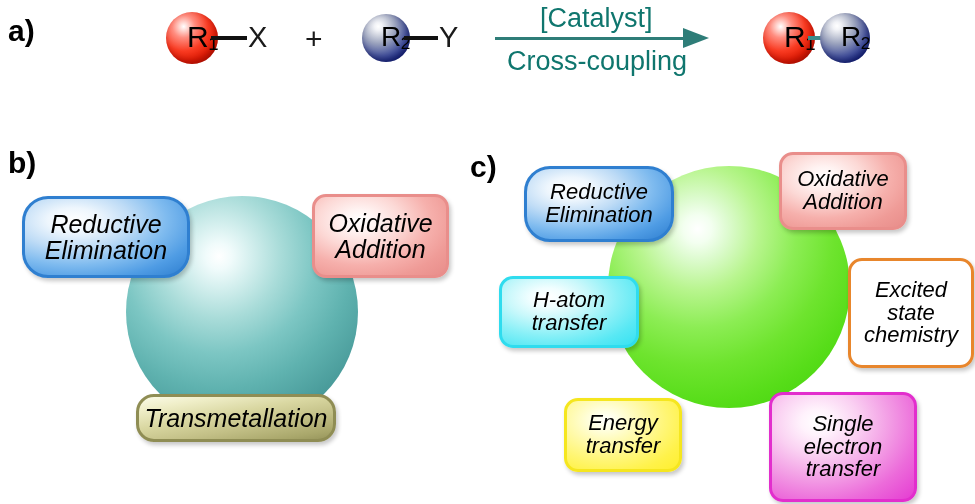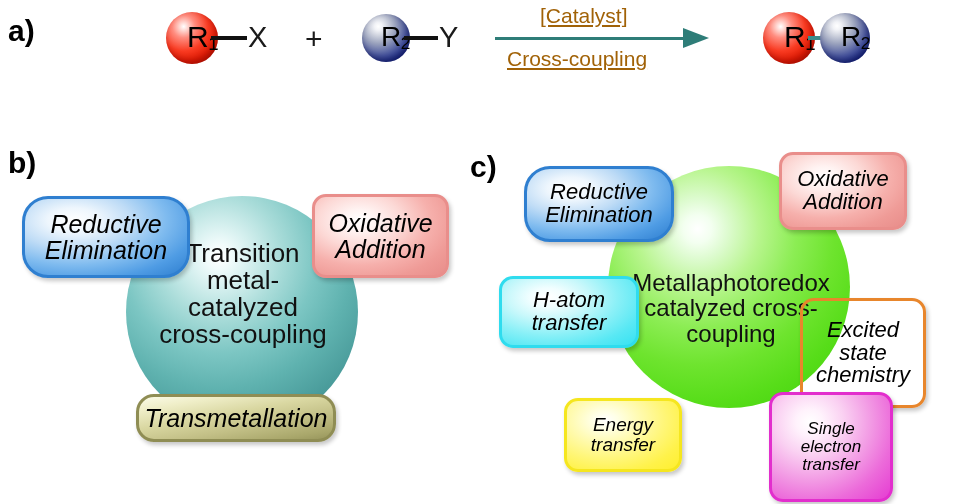--- a/index.html
+++ b/index.html
@@ -108,25 +108,24 @@
     position: absolute;
     left: 683px; top: 28px;
     width: 0; height: 0;
     border-left: 26px solid #2e7d78;
     border-top: 10px solid transparent;
     border-bottom: 10px solid transparent;
   }
   .reaction-condition {
     position: absolute;
     font-family: "Liberation Sans", sans-serif;
-    font-size: 21px;
-    color: #a16207;
+    font-size: 27px;
+    color: #0f766e;
     line-height: 1;
     white-space: nowrap;
-    text-decoration: underline;
   }
   #condition-top    { left: 540px; top: 5px; }
   #condition-bottom { left: 507px; top: 48px; }
 
   
   .big-sphere {
     position: absolute;
     border-radius: 50%;
   }
   .sphere-teal {
@@ -252,23 +251,23 @@
 
   
   #box-reductive-elimination-b { left: 22px;  top: 196px; width: 168px; height: 82px; font-size: 25px; }
   #box-oxidative-addition-b    { left: 312px; top: 194px; width: 137px; height: 84px; font-size: 25px; }
   #box-transmetallation-b      { left: 136px; top: 394px; width: 200px; height: 48px; font-size: 25px; }
 
   
   #box-reductive-elimination-c { left: 524px; top: 166px; width: 150px; height: 76px; font-size: 22px; }
   #box-oxidative-addition-c    { left: 779px; top: 152px; width: 128px; height: 78px; font-size: 22px; }
   #box-h-atom-transfer         { left: 499px; top: 276px; width: 140px; height: 72px; font-size: 22px; }
-  #box-excited-state-chemistry { left: 800px; top: 258px; width: 126px; height: 110px; font-size: 22px; margin-top: 40px; }
-  #box-energy-transfer         { left: 564px; top: 398px; width: 118px; height: 74px; font-size: 19px; }
-  #box-single-electron-transfer{ left: 769px; top: 392px; width: 124px; height: 110px; font-size: 17px; }
+  #box-excited-state-chemistry { left: 848px; top: 258px; width: 126px; height: 110px; font-size: 22px; }
+  #box-energy-transfer         { left: 564px; top: 398px; width: 118px; height: 74px; font-size: 22px; }
+  #box-single-electron-transfer{ left: 769px; top: 392px; width: 148px; height: 110px; font-size: 22px; }
 </style>
 </head>
 <body>
 
 <div id="figure">
 
   <div class="panel-label" id="label-a">a)</div>
   <div class="panel-label" id="label-b">b)</div>
   <div class="panel-label" id="label-c">c)</div>
 
@@ -293,35 +292,28 @@
 
   <div class="sphere sphere-red" id="sphere-r1-product">
     <span class="sphere-label"><span>R</span><sub>1</sub></span>
   </div>
   <div id="bond-product"></div>
   <div class="sphere sphere-blue" id="sphere-r2-product">
     <span class="sphere-label"><span>R</span><sub>2</sub></span>
   </div>
 
   <div class="big-sphere sphere-teal" id="sphere-transition-metal"></div>
-  <div class="sphere-caption" id="caption-transition-metal">Transition
-metal-
-catalyzed
-cross-coupling</div>
 
   <div class="concept-box box-blue" id="box-reductive-elimination-b">Reductive
 Elimination</div>
   <div class="concept-box box-pink" id="box-oxidative-addition-b">Oxidative
 Addition</div>
   <div class="concept-box box-khaki" id="box-transmetallation-b">Transmetallation</div>
 
   <div class="big-sphere sphere-green" id="sphere-metallaphotoredox"></div>
-  <div class="sphere-caption" id="caption-metallaphotoredox">Metallaphotoredox
-catalyzed cross-
-coupling</div>
 
   <div class="concept-box box-blue" id="box-reductive-elimination-c">Reductive
 Elimination</div>
   <div class="concept-box box-pink" id="box-oxidative-addition-c">Oxidative
 Addition</div>
   <div class="concept-box box-cyan" id="box-h-atom-transfer">H-atom
 transfer</div>
   <div class="concept-box box-orange" id="box-excited-state-chemistry">Excited
 state
 chemistry</div>

